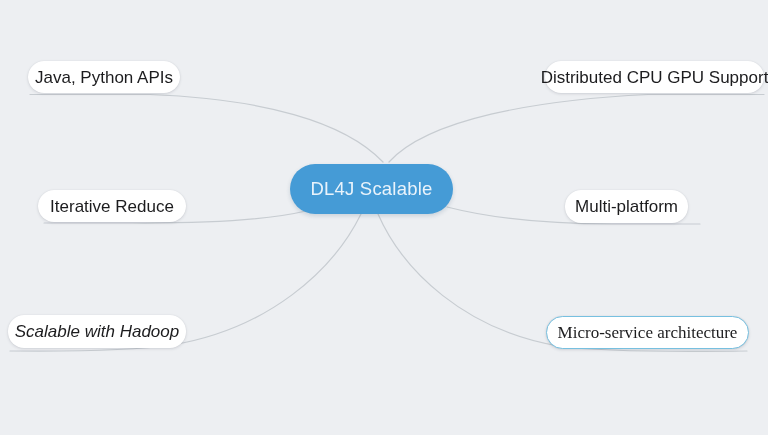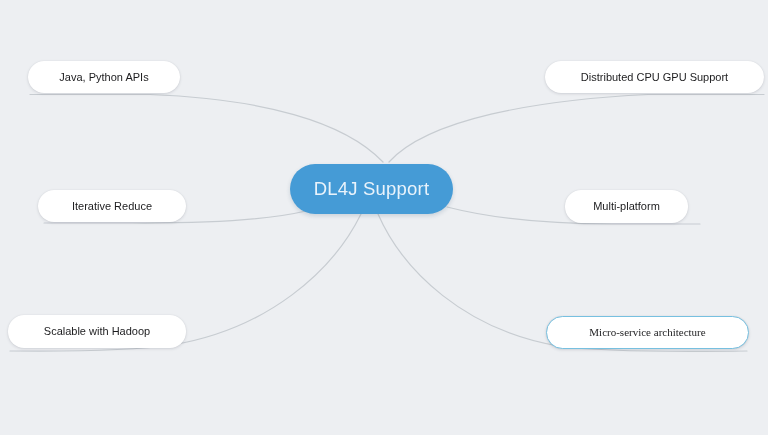--- a/index.html
+++ b/index.html
@@ -30,33 +30,33 @@
     fill:none;
     stroke:var(--connector);
     stroke-width:1.2;
     stroke-linecap:round;
   }
   .node{
     position:absolute;
     display:flex;align-items:center;justify-content:center;
     background:var(--node-fill);
     color:var(--node-text);
-    font-size:11px;
+    font-size:17px;
     line-height:1;
     border-radius:16px;
     box-shadow:0 1px 3px rgba(55,65,80,0.16),0 0 1px rgba(55,65,80,0.12);
     white-space:nowrap;
     cursor:pointer;
     user-select:none;
   }
   .node-java      {left:28px;  top:61px;  width:152px; height:32px;}
   .node-distributed{left:545px;top:61px;  width:219px; height:32px;}
   .node-iterative {left:38px;  top:190px; width:148px; height:32px;}
   .node-multi     {left:565px; top:190px; width:123px; height:33px;}
-  .node-scalable  {left:8px;   top:315px; width:178px; height:33px;}
+  .node-scalable  {left:8px;   top:315px; width:178px; height:33px;font-style:italic;}
   .node-micro     {left:546px; top:316px; width:203px; height:33px;}
   .node.selected{
     border:1.5px solid var(--selected-border);
     border-radius:17px;
     font-family:Liberation Serif, serif;
   }
   .node.root{
     left:290px;top:164px;width:163px;height:50px;
     background:var(--root-fill);
     color:var(--root-text);
@@ -74,21 +74,21 @@
   <svg class="connectors" viewBox="0 0 768 435" aria-hidden="true">
     <path d="M 30 94.5 H 150 C 262 99, 344 121, 383 162"></path>
     <path d="M 764 94.5 H 648 C 536 100, 428 119, 389 162"></path>
     <path d="M 44 223 H 132 C 212 223.5, 272 219, 306 211"></path>
     <path d="M 447 207 C 498 220, 552 224, 612 224 H 700"></path>
     <path d="M 361 214 C 333 271, 268 329, 172 345 C 130 351, 60 351.5, 10 351"></path>
     <path d="M 378 214 C 403 271, 465 330, 558 346 C 600 351.5, 680 352, 747 351"></path>
   </svg>
 
   <div class="node root">
-    <span>DL4J Support</span>
+    <span>DL4J Scalable</span>
   </div>
 
   <div class="node node-java">
     <span>Java, Python APIs</span>
   </div>
 
   <div class="node node-iterative">
     <span>Iterative Reduce</span>
   </div>
 

